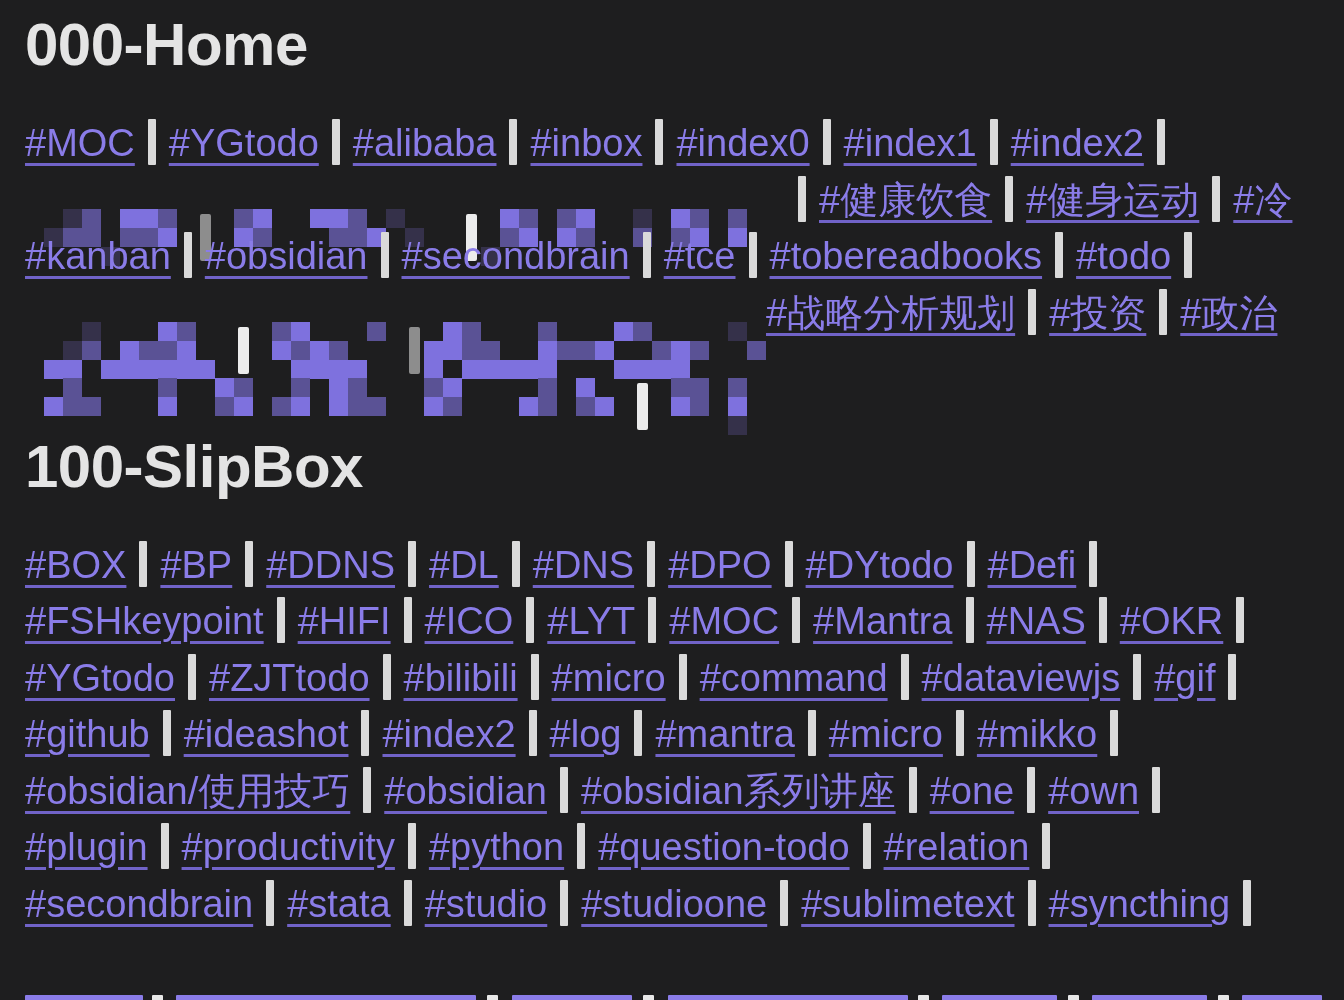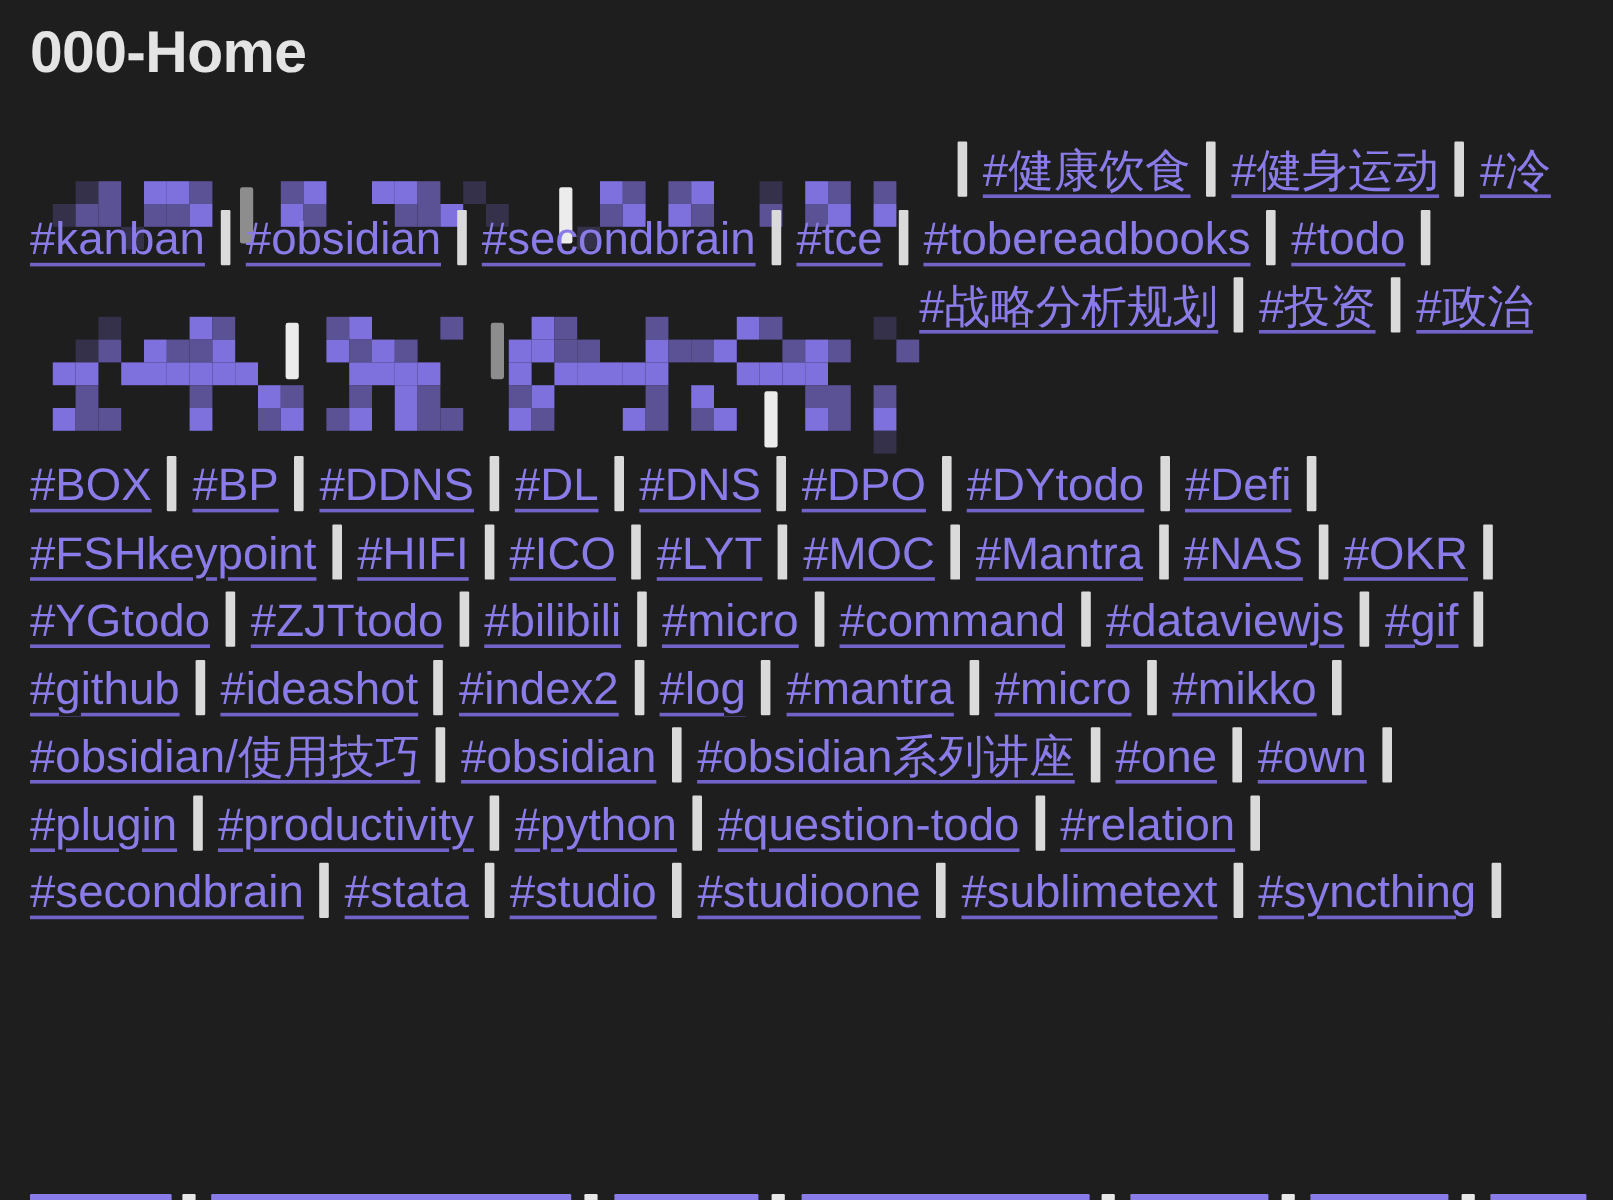--- a/index.html
+++ b/index.html
@@ -3,21 +3,21 @@
 <meta charset="utf-8">
 <style>
   html,body{margin:0;padding:0;}
   body{
     width:1344px;height:1000px;overflow:hidden;
     background:#1e1e1f;
     font-family:"Liberation Sans","DejaVu Sans",sans-serif;
   }
   .page{position:relative;width:1344px;height:1000px;box-sizing:border-box;padding:10px 25px 0 25px;}
   h1.section-heading{
-    margin:0;font-size:49px;line-height:69px;font-weight:700;
+    margin:0;font-size:60px;line-height:69px;font-weight:700;
     color:#e4e4e4;letter-spacing:-0.5px;
   }
   #heading-1{margin-top:34px;}
   .tag-block{margin-top:36px;}
   .tag-line{white-space:nowrap;height:56.5px;line-height:56.5px;font-size:38px;}
   .tag{
     color:#8a7ce8;cursor:pointer;
     text-decoration:underline;
     text-decoration-color:#7163c8;
     text-decoration-thickness:3px;
@@ -38,20 +38,21 @@
   .frag{position:absolute;top:0;height:30px;border-radius:1px;}
 </style>
 </head>
 <body>
 
 <div class="page">
 
   <h1 class="section-heading" id="heading-0">000-Home</h1>
 
   <div class="tag-block" id="block-0">
+      <div class="tag-line"><a class="tag">#MOC</a><span class="sep"></span><a class="tag">#YGtodo</a><span class="sep"></span><a class="tag">#alibaba</a><span class="sep"></span><a class="tag">#inbox</a><span class="sep"></span><a class="tag">#index0</a><span class="sep"></span><a class="tag">#index1</a><span class="sep"></span><a class="tag">#index2</a><span class="sep"></span></div>
       <div class="tag-line"><span class="mosaic" style="grid-template-columns: repeat(40, 19px);">
           <span class="mcell" style="grid-area: 1 / 3; background: rgb(53, 49, 74);"></span>
           <span class="mcell" style="grid-area: 1 / 4; background: rgb(90, 82, 149);"></span>
           <span class="mcell" style="grid-area: 1 / 6; background: rgb(126, 113, 222);"></span>
           <span class="mcell" style="grid-area: 1 / 7; background: rgb(126, 113, 222);"></span>
           <span class="mcell" style="grid-area: 1 / 8; background: rgb(90, 82, 149);"></span>
           <span class="mbar" style="grid-area: 1 / 10 / 4; background: rgb(141, 141, 141);"></span>
           <span class="mcell" style="grid-area: 1 / 12; background: rgb(90, 82, 149);"></span>
           <span class="mcell" style="grid-area: 1 / 13; background: rgb(126, 113, 222);"></span>
           <span class="mcell" style="grid-area: 1 / 16; background: rgb(126, 113, 222);"></span>
@@ -184,20 +185,21 @@
           <span class="mcell" style="grid-area: 2 / 28; background: rgb(90, 82, 149);"></span>
           <span class="mcell" style="grid-area: 2 / 30; background: rgb(90, 82, 149);"></span>
           <span class="mcell" style="grid-area: 2 / 31; background: rgb(126, 113, 222);"></span>
           <span class="mcell" style="grid-area: 2 / 35; background: rgb(126, 113, 222);"></span>
           <span class="mcell" style="grid-area: 2 / 36; background: rgb(90, 82, 149);"></span>
           <span class="mcell" style="grid-area: 2 / 38; background: rgb(126, 113, 222);"></span>
           <span class="mcell" style="grid-area: 3 / 38; background: rgb(53, 49, 74);"></span>
         </span></div>
     </div>
 
+  <h1 class="section-heading" id="heading-1">100-SlipBox</h1>
 
   <div class="tag-block" id="block-1">
       <div class="tag-line"><a class="tag">#BOX</a><span class="sep"></span><a class="tag">#BP</a><span class="sep"></span><a class="tag">#DDNS</a><span class="sep"></span><a class="tag">#DL</a><span class="sep"></span><a class="tag">#DNS</a><span class="sep"></span><a class="tag">#DPO</a><span class="sep"></span><a class="tag">#DYtodo</a><span class="sep"></span><a class="tag">#Defi</a><span class="sep"></span></div>
       <div class="tag-line"><a class="tag">#FSHkeypoint</a><span class="sep"></span><a class="tag">#HIFI</a><span class="sep"></span><a class="tag">#ICO</a><span class="sep"></span><a class="tag">#LYT</a><span class="sep"></span><a class="tag">#MOC</a><span class="sep"></span><a class="tag">#Mantra</a><span class="sep"></span><a class="tag">#NAS</a><span class="sep"></span><a class="tag">#OKR</a><span class="sep"></span></div>
       <div class="tag-line"><a class="tag">#YGtodo</a><span class="sep"></span><a class="tag">#ZJTtodo</a><span class="sep"></span><a class="tag">#bilibili</a><span class="sep"></span><a class="tag">#micro</a><span class="sep"></span><a class="tag">#command</a><span class="sep"></span><a class="tag">#dataviewjs</a><span class="sep"></span><a class="tag">#gif</a><span class="sep"></span></div>
       <div class="tag-line"><a class="tag">#github</a><span class="sep"></span><a class="tag">#ideashot</a><span class="sep"></span><a class="tag">#index2</a><span class="sep"></span><a class="tag">#log</a><span class="sep"></span><a class="tag">#mantra</a><span class="sep"></span><a class="tag">#micro</a><span class="sep"></span><a class="tag">#mikko</a><span class="sep"></span></div>
       <div class="tag-line"><a class="tag">#obsidian/使用技巧</a><span class="sep"></span><a class="tag">#obsidian</a><span class="sep"></span><a class="tag">#obsidian系列讲座</a><span class="sep"></span><a class="tag">#one</a><span class="sep"></span><a class="tag">#own</a><span class="sep"></span></div>
       <div class="tag-line"><a class="tag">#plugin</a><span class="sep"></span><a class="tag">#productivity</a><span class="sep"></span><a class="tag">#python</a><span class="sep"></span><a class="tag">#question-todo</a><span class="sep"></span><a class="tag">#relation</a><span class="sep"></span></div>
       <div class="tag-line"><a class="tag">#secondbrain</a><span class="sep"></span><a class="tag">#stata</a><span class="sep"></span><a class="tag">#studio</a><span class="sep"></span><a class="tag">#studioone</a><span class="sep"></span><a class="tag">#sublimetext</a><span class="sep"></span><a class="tag">#syncthing</a><span class="sep"></span></div>
     </div>

